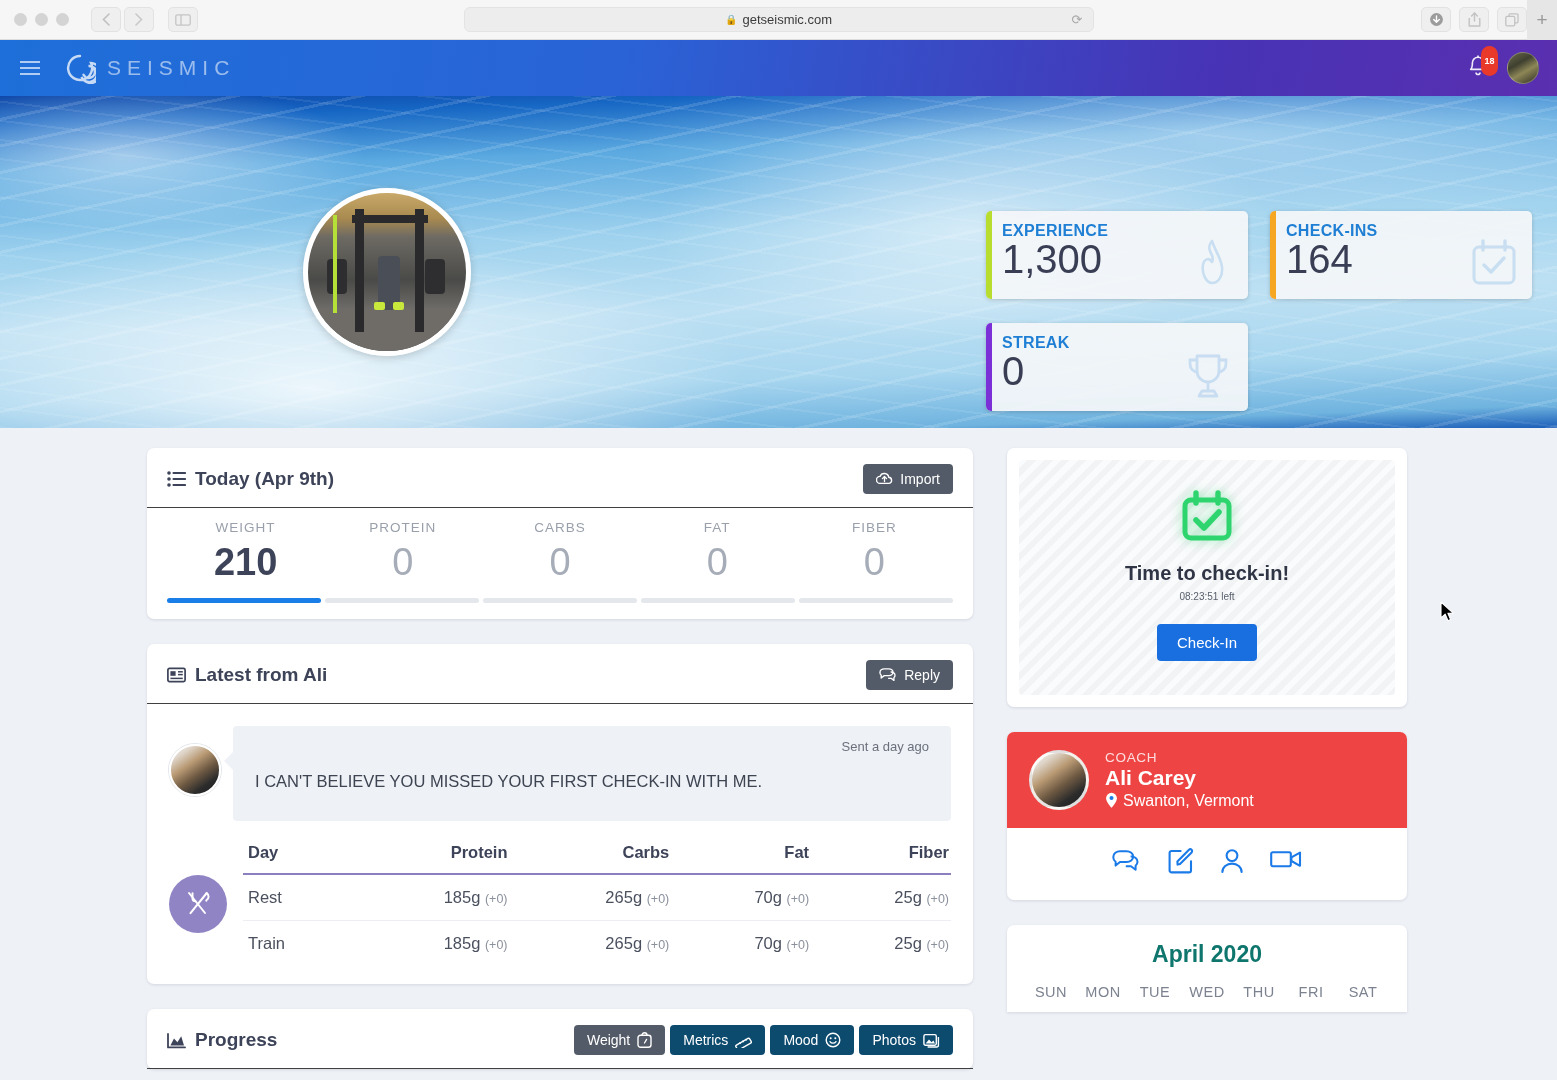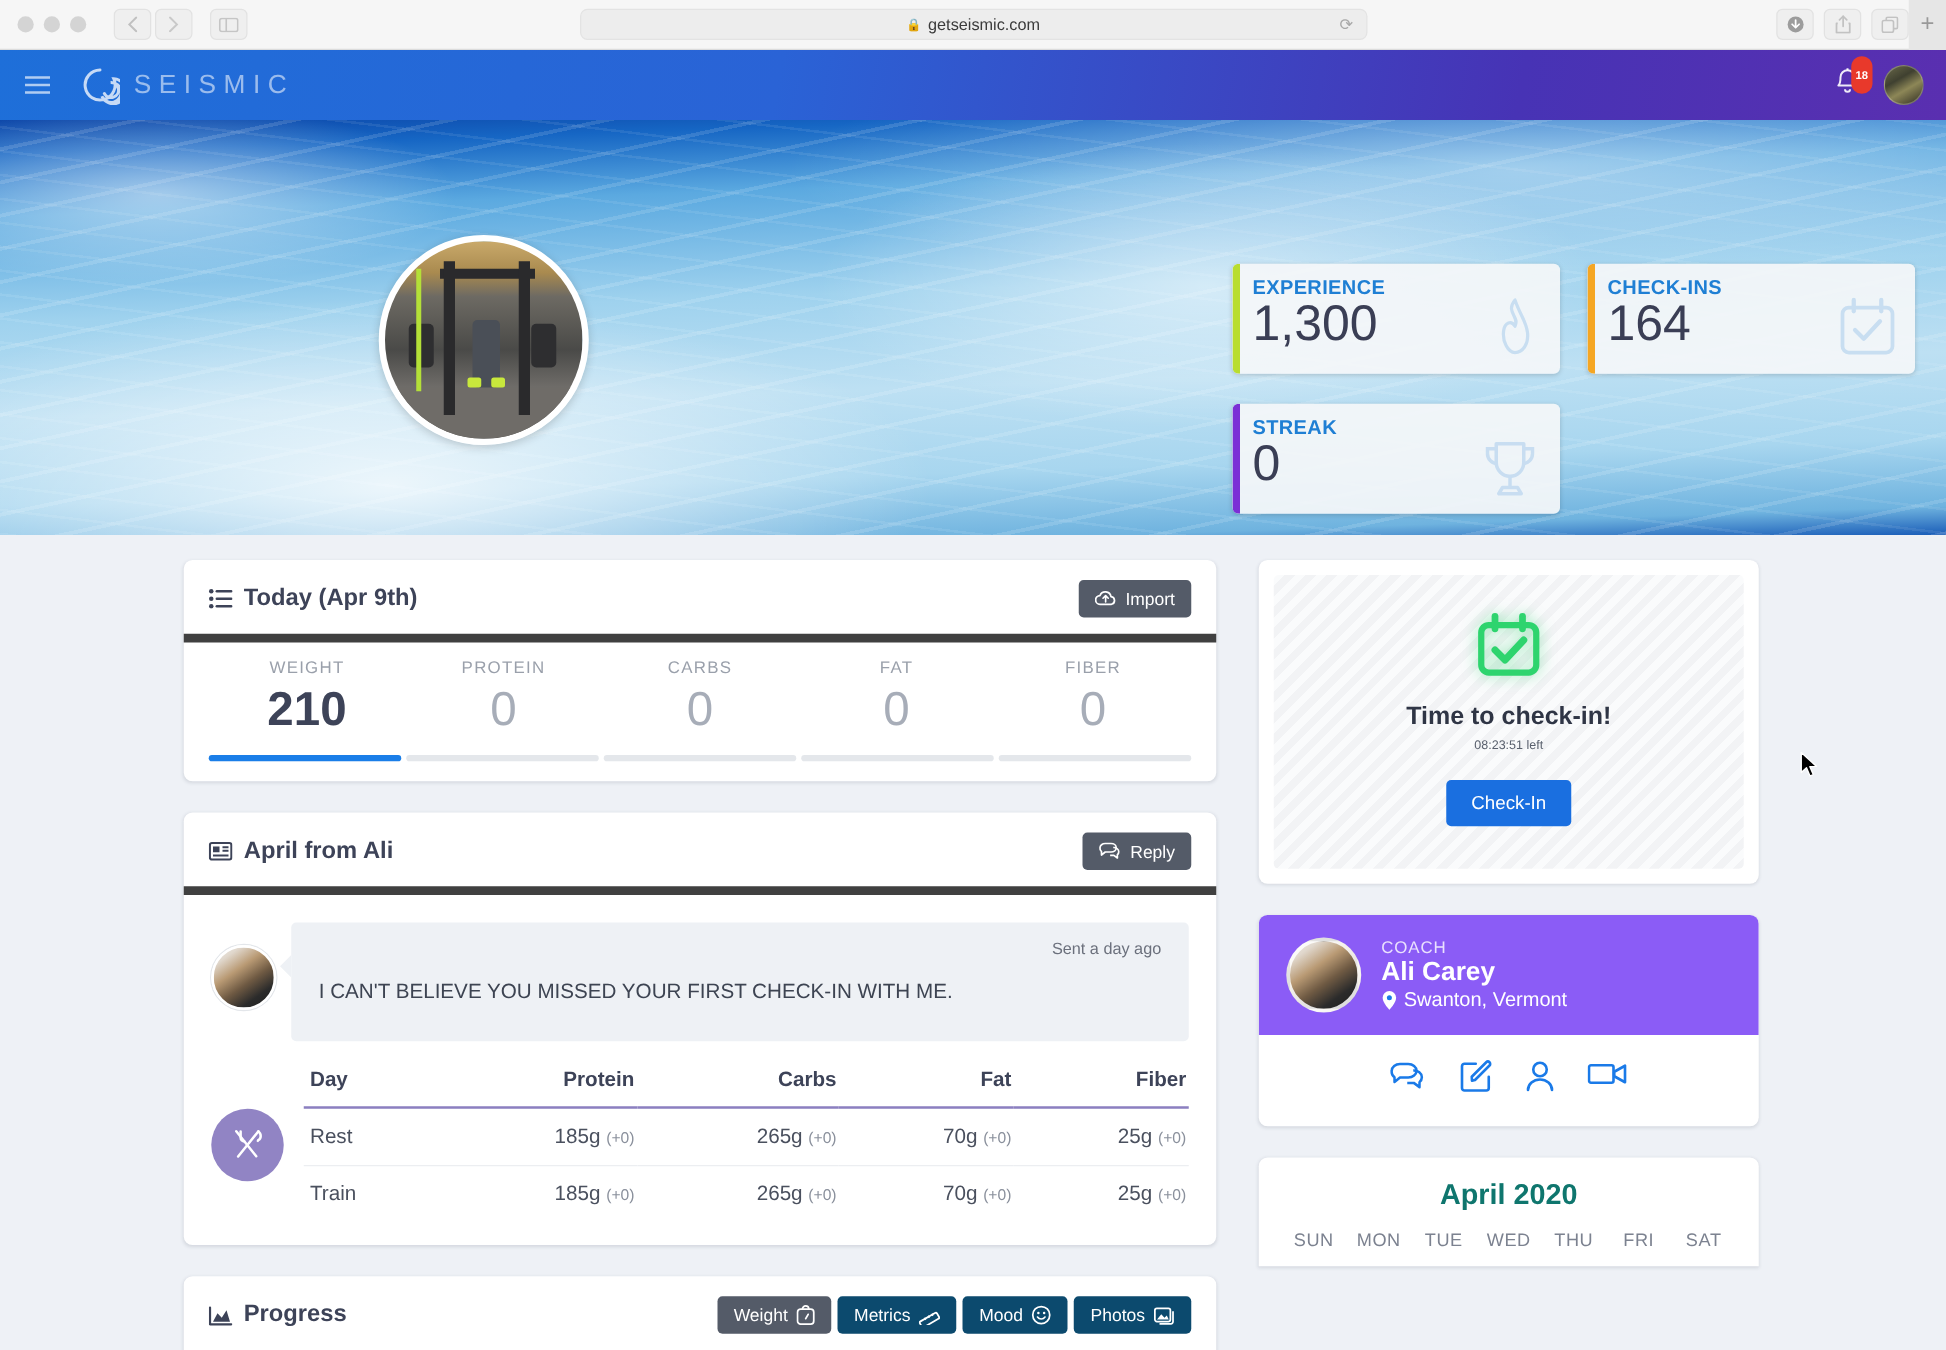--- a/index.html
+++ b/index.html
@@ -134,21 +134,21 @@
   .page { display: flex; gap: 34px; padding: 20px 150px 0 147px; }
   .col-left { width: 826px; }
   .col-right { width: 400px; }
   .card {
     background: #fff; border-radius: 7px;
     box-shadow: 0 1px 3px rgba(40,50,70,.13);
     margin-bottom: 25px;
   }
   .card-head {
     display: flex; align-items: center; justify-content: space-between;
-    padding: 16px 20px 13px 20px; border-bottom: 7px solid #404040;
+    padding: 16px 20px 13px 20px; border-bottom: 1px solid #404040;
   }
   .card-title { display: flex; align-items: center; gap: 9px; font-size: 19px; font-weight: bold; color: #3d4358; }
   .dark-btn {
     background: #545b68; color: #fff; border: none; border-radius: 4px;
     padding: 7px 13px; font-size: 14px; display: inline-flex; gap: 7px;
     font-family: "Liberation Sans", sans-serif; cursor: pointer;
   }
   .dark-btn.light { background: #0c4a6e; }
 
   
@@ -219,21 +219,21 @@
     filter: drop-shadow(0 0 6px rgba(46,212,110,.5));
   }
   .checkin-title { font-size: 20px; font-weight: bold; color: #2f3545; }
   .checkin-time { font-size: 10px; color: #59606d; margin-top: 6px; }
   .blue-btn {
     margin-top: 22px; background: #1a6fe0; color: #fff; border: none;
     border-radius: 4px; padding: 10px 20px; font-size: 15px; cursor: pointer;
     font-family: "Liberation Sans", sans-serif;
   }
   .coach-card { background: #fff; border-radius: 7px; box-shadow: 0 1px 3px rgba(40,50,70,.13); overflow: hidden; margin-bottom: 25px; }
-  .coach-top { background: #8b5cf6; padding: 18px 22px; display: flex; gap: 16px; align-items: center; }
+  .coach-top { background: #ef4444; padding: 18px 22px; display: flex; gap: 16px; align-items: center; }
   .coach-avatar {
     width: 60px; height: 60px; border-radius: 50%; flex: 0 0 60px;
     background: linear-gradient(145deg,#f3f0ec 0%,#e0d7cc 18%,#b99a74 38%,#6f5a43 58%,#2b2b2b 78%,#1d1d1d 100%);
     border: 3px solid rgba(255,255,255,.85);
   }
   .coach-role { font-size: 13.5px; color: rgba(255,255,255,.82); letter-spacing: .7px; }
   .coach-name { font-size: 21px; color: #fff; font-weight: bold; line-height: 1.25; }
   .coach-loc { font-size: 16px; color: #fff; display: flex; align-items: center; gap: 5px; }
   .coach-actions { display: flex; justify-content: center; gap: 26px; padding: 20px 0 22px 0; color: #1a7ae8; }
   .cal-card { background: #fff; border-radius: 7px 7px 0 0; box-shadow: 0 1px 3px rgba(40,50,70,.13); padding: 16px 18px 0 18px; }
@@ -446,21 +446,21 @@
     <div class="card">
       <div class="card-head">
         <div class="card-title">
           <svg width="19" height="16" viewBox="0 0 19 16">
             <rect x="0.9" y="1.4" width="17.2" height="13.2" rx="1.6" fill="none" stroke="#3d4358" stroke-width="1.7"></rect>
             <rect x="3.4" y="4.2" width="5.2" height="4.6" fill="#3d4358"></rect>
             <line x1="11" y1="4.8" x2="15.8" y2="4.8" stroke="#3d4358" stroke-width="1.5"></line>
             <line x1="11" y1="7.6" x2="15.8" y2="7.6" stroke="#3d4358" stroke-width="1.5"></line>
             <line x1="3.4" y1="11.4" x2="15.8" y2="11.4" stroke="#3d4358" stroke-width="1.5"></line>
           </svg>
-          <span>April from Ali</span>
+          <span>Latest from Ali</span>
         </div>
         <button class="dark-btn">
           <svg width="18" height="15" viewBox="0 0 18 15">
             <path d="M1 5.2 a4.2 3.4 0 0 1 4.2-3.4 h4.6 a4.2 3.4 0 0 1 0 6.8 H5.2 L2.2 11 V8.3 A3.4 3.4 0 0 1 1 5.2 Z" fill="none" stroke="#fff" stroke-width="1.35" stroke-linejoin="round"></path>
             <path d="M11.6 5 a4 3.3 0 0 1 4.4 3.3 a3.3 3.3 0 0 1 -1.1 2.5 v2.6 l-2.8-2.1 h-3" fill="none" stroke="#fff" stroke-width="1.35" stroke-linejoin="round"></path>
           </svg>
           <span>Reply</span>
         </button>
       </div>
 

